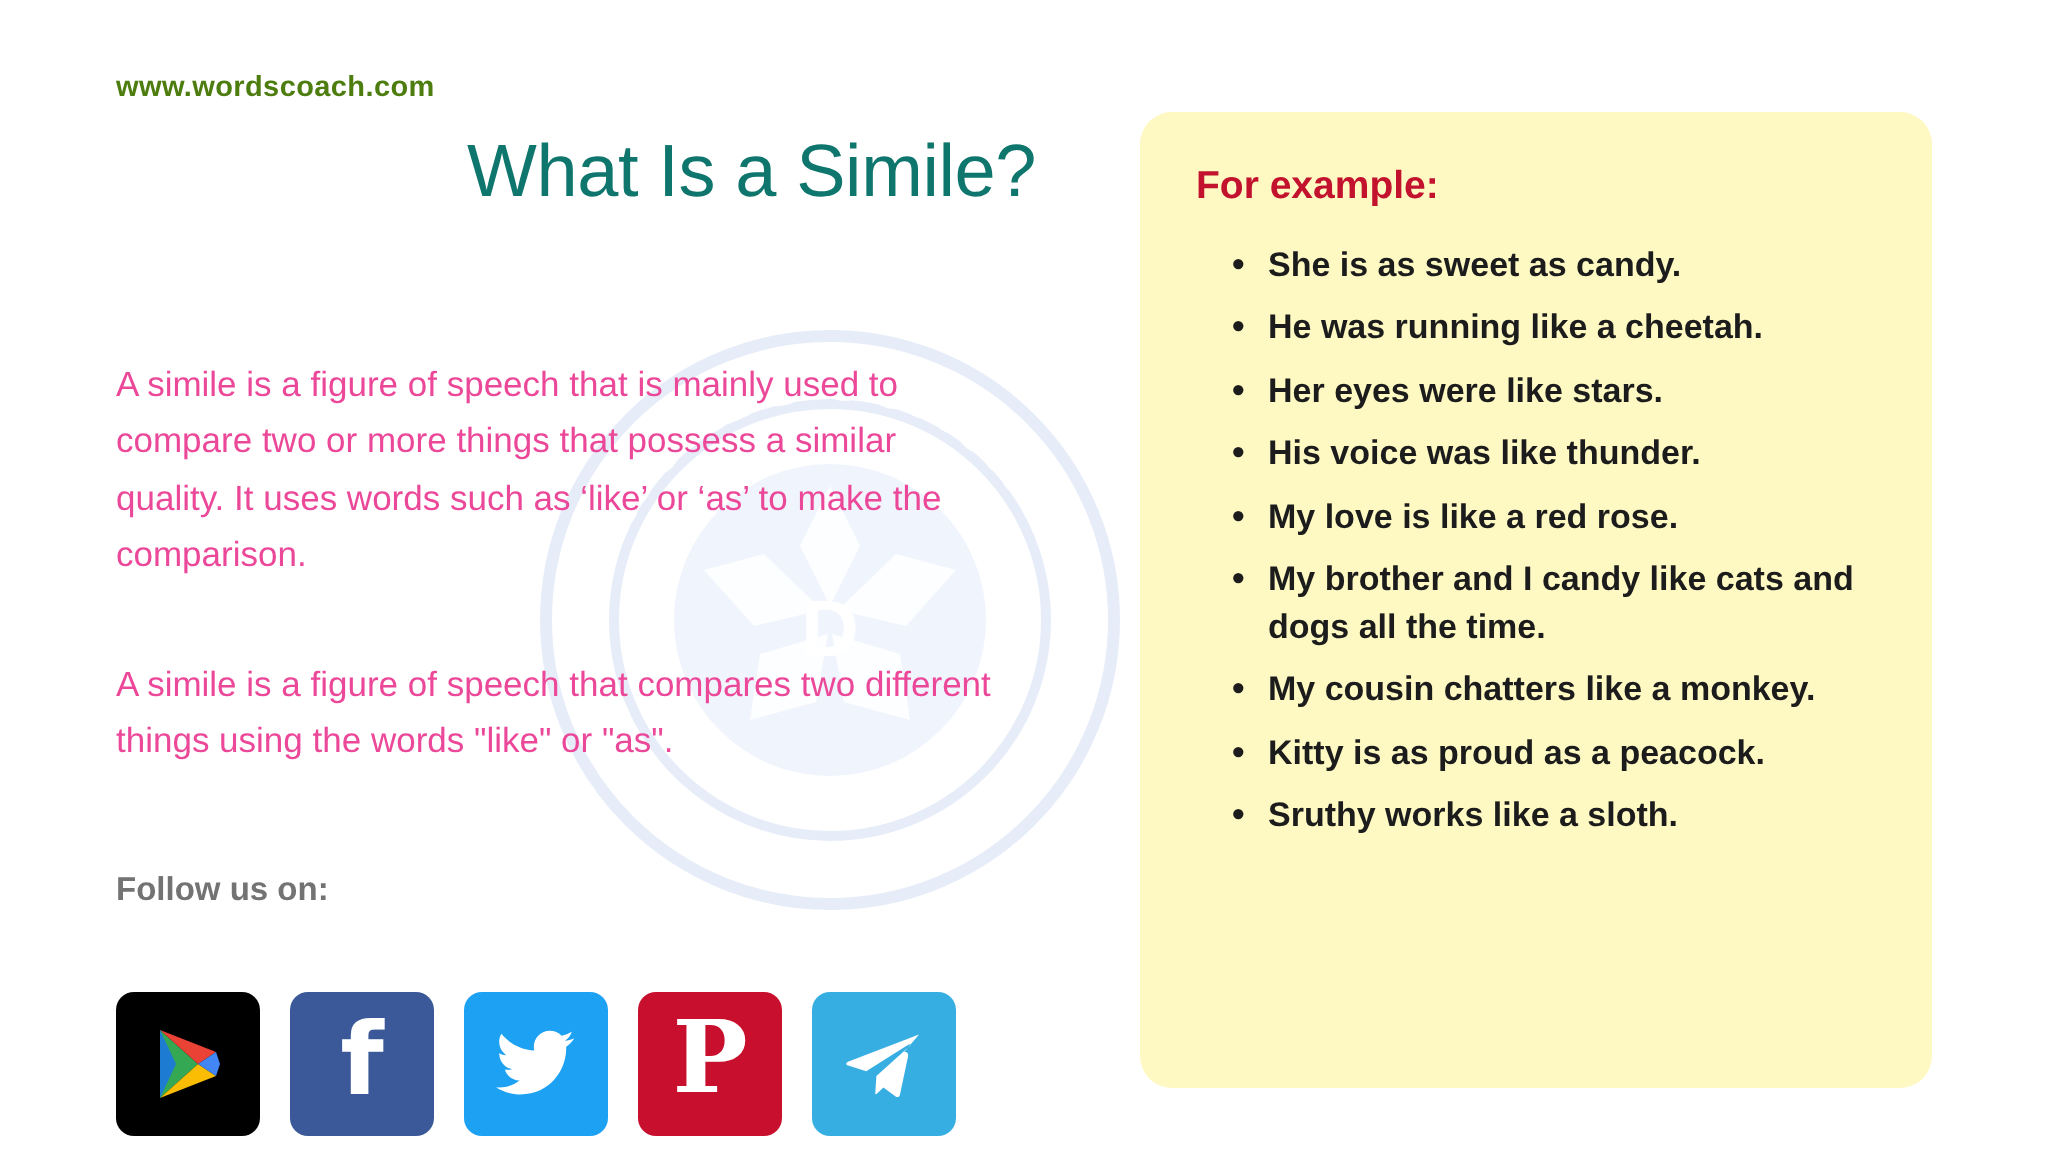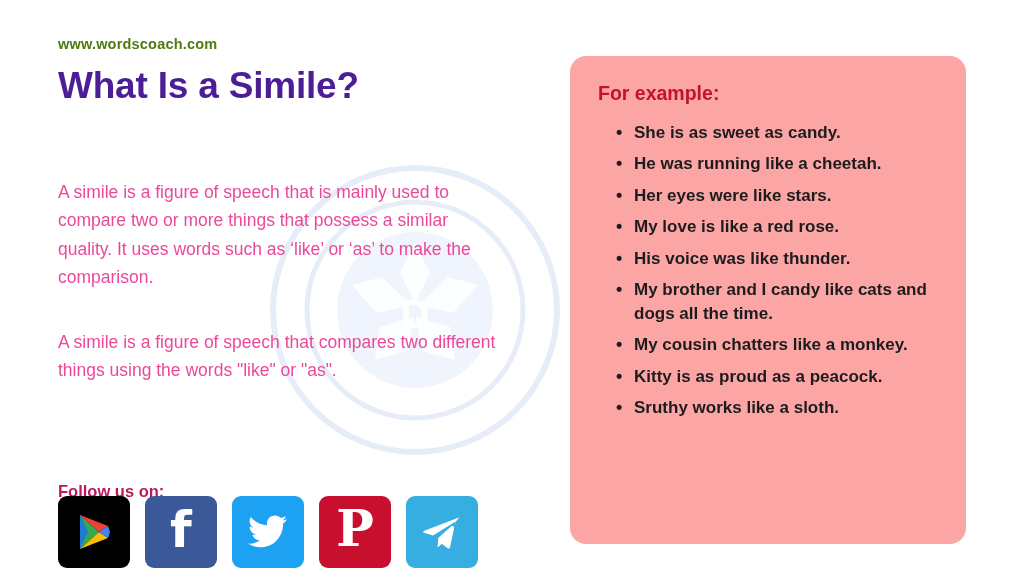--- a/index.html
+++ b/index.html
@@ -44,45 +44,46 @@
   }
   .site-url {
     font-size: 14.5px;
     font-weight: bold;
     color: #4d7c0f;
     letter-spacing: 0.2px;
     margin: 0 0 14px 0;
   }
   .main-title {
     font-size: 37px;
-    font-weight: bold;
-    color: #4c1d95;
+    font-weight: normal;
+    color: #0f766e;
     margin: 0;
     letter-spacing: -0.2px;
     line-height: 1.1;
+    text-align: right;
   }
   .body-block {
     position: absolute;
     left: 58px;
     width: 440px;
     font-size: 17.5px;
     line-height: 1.62;
     color: #ec4899;
   }
   .body-block.p1 { top: 178px; }
   .body-block.p2 { top: 328px; }
 
   
   .follow-label {
     position: absolute;
     left: 58px;
-    top: 482px;
+    top: 436px;
     font-size: 16.5px;
     font-weight: bold;
-    color: #be185d;
+    color: #737373;
   }
   .social-row {
     position: absolute;
     left: 58px;
     top: 496px;
     display: flex;
     gap: 15px;
   }
   .social {
     width: 72px;
@@ -116,21 +117,21 @@
     margin-top: -6px;
   }
 
   
   .card {
     position: absolute;
     left: 570px;
     top: 56px;
     width: 396px;
     height: 488px;
-    background: #fca5a5;
+    background: #fef9c3;
     border-radius: 16px;
     box-sizing: border-box;
     padding: 26px 22px 10px 28px;
   }
   .card-title {
     font-size: 19.5px;
     font-weight: bold;
     color: #c2122e;
     margin: 0 0 16px 0;
   }
@@ -225,22 +226,22 @@
     </div>
 
   </div>
 
   <div class="card">
     <div class="card-title">For example:</div>
     <ul class="examples">
       <li>She is as sweet as candy.</li>
       <li>He was running like a cheetah.</li>
       <li>Her eyes were like stars.</li>
+      <li>His voice was like thunder.</li>
       <li> My love is like a red rose.</li>
-      <li>His voice was like thunder.</li>
       <li>My brother and I candy like cats and dogs all the time.</li>
       <li>My cousin chatters like a monkey.</li>
       <li>Kitty is as proud as a peacock.</li>
       <li>Sruthy works like a sloth.</li>
     </ul>
   </div>
 
 </div>
 
 </body></html>

